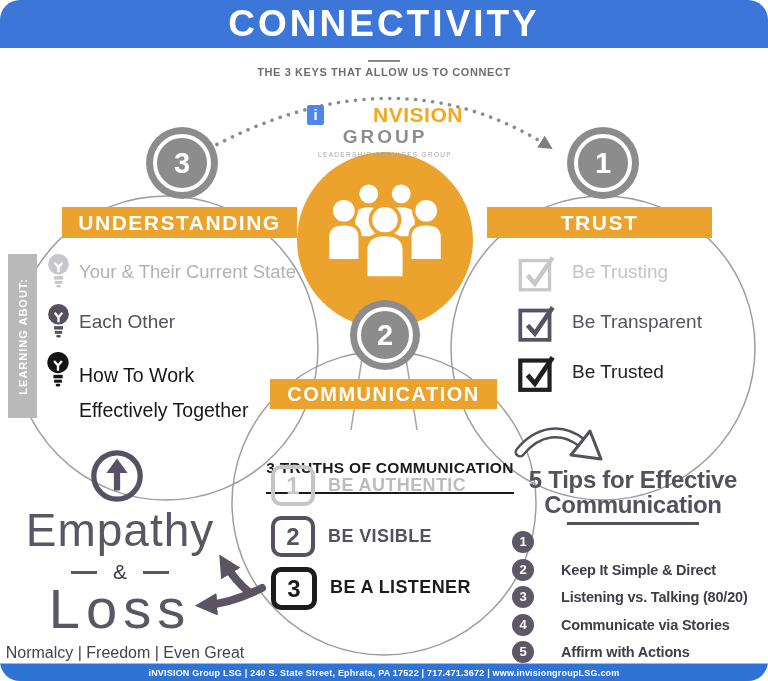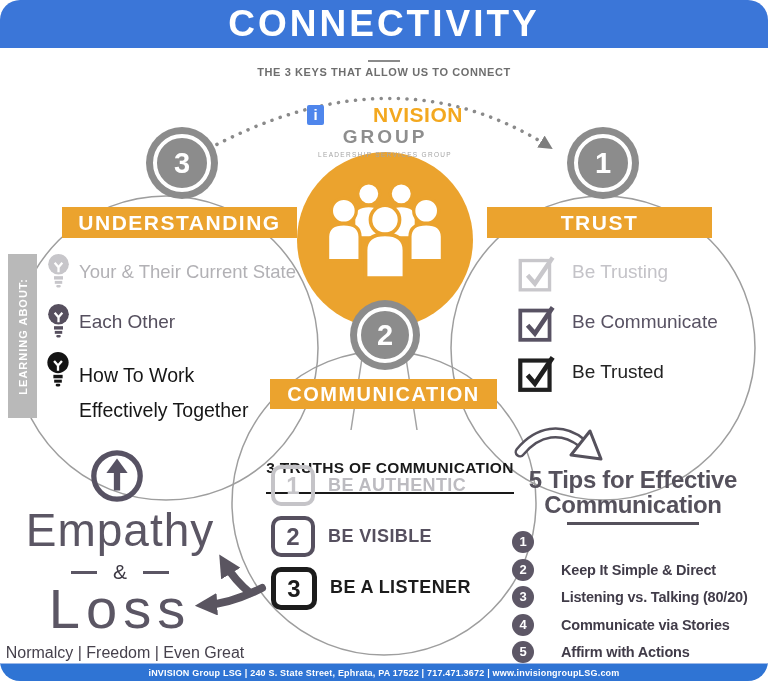--- a/index.html
+++ b/index.html
@@ -211,21 +211,21 @@
   </svg>
   <svg class="abs cbx cbx-2" width="42" height="46" viewBox="0 0 40 44">
     <rect x="4" y="12" width="28" height="28" fill="none" stroke="#585263" stroke-width="3.6"></rect>
     <path d="M 11 26 L 18 34 L 35 9" fill="none" stroke="#585263" stroke-width="4.4"></path>
   </svg>
   <svg class="abs cbx cbx-3" width="42" height="46" viewBox="0 0 40 44">
     <rect x="4" y="12" width="28" height="28" fill="none" stroke="#1f1f1f" stroke-width="4"></rect>
     <path d="M 11 26 L 18 34 L 35 9" fill="none" stroke="#1f1f1f" stroke-width="4.6"></path>
   </svg>
   <div class="abs trust-label trust-1">Be Trusting</div>
-  <div class="abs trust-label trust-2">Be Communicate</div>
+  <div class="abs trust-label trust-2">Be Transparent</div>
   <div class="abs trust-label trust-3">Be Trusted</div>
 
   <div class="abs truths-heading">
     <span>3 TRUTHS OF COMMUNICATION</span>
   </div>
   <div class="abs truth-box truth-box-1">1</div>
   <div class="abs truth-box truth-box-2">2</div>
   <div class="abs truth-box truth-box-3">3</div>
   <div class="abs truth-label truth-l1">BE AUTHENTIC</div>
   <div class="abs truth-label truth-l2">BE VISIBLE</div>

